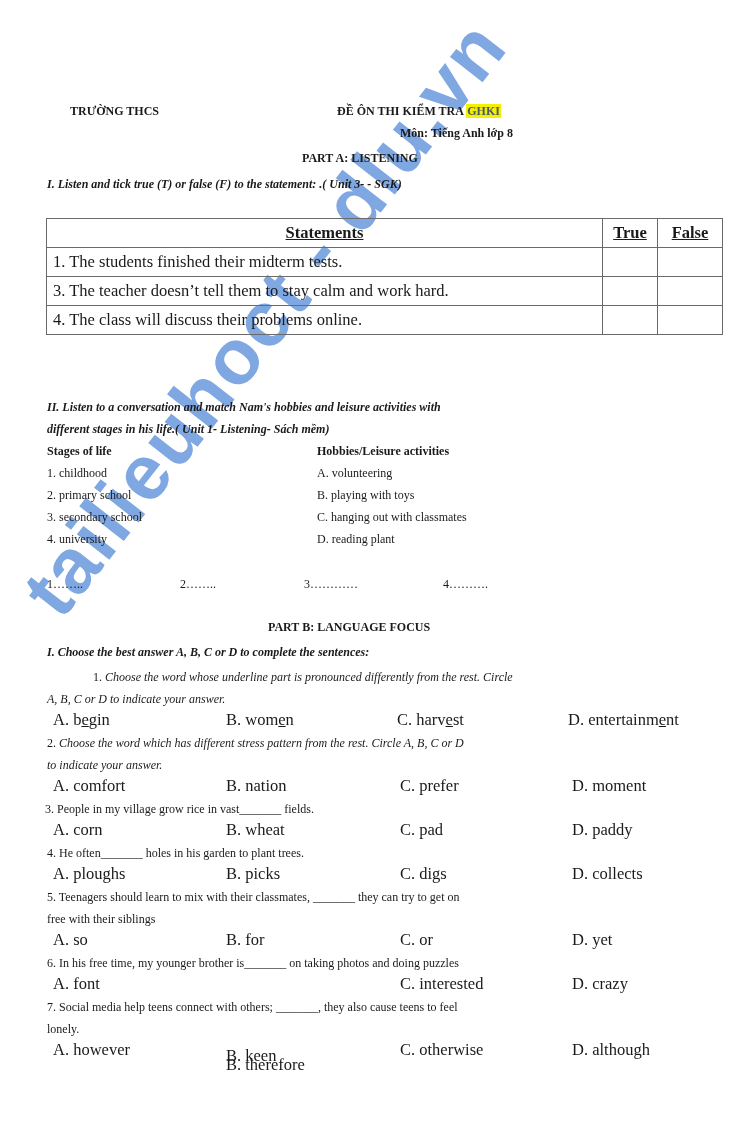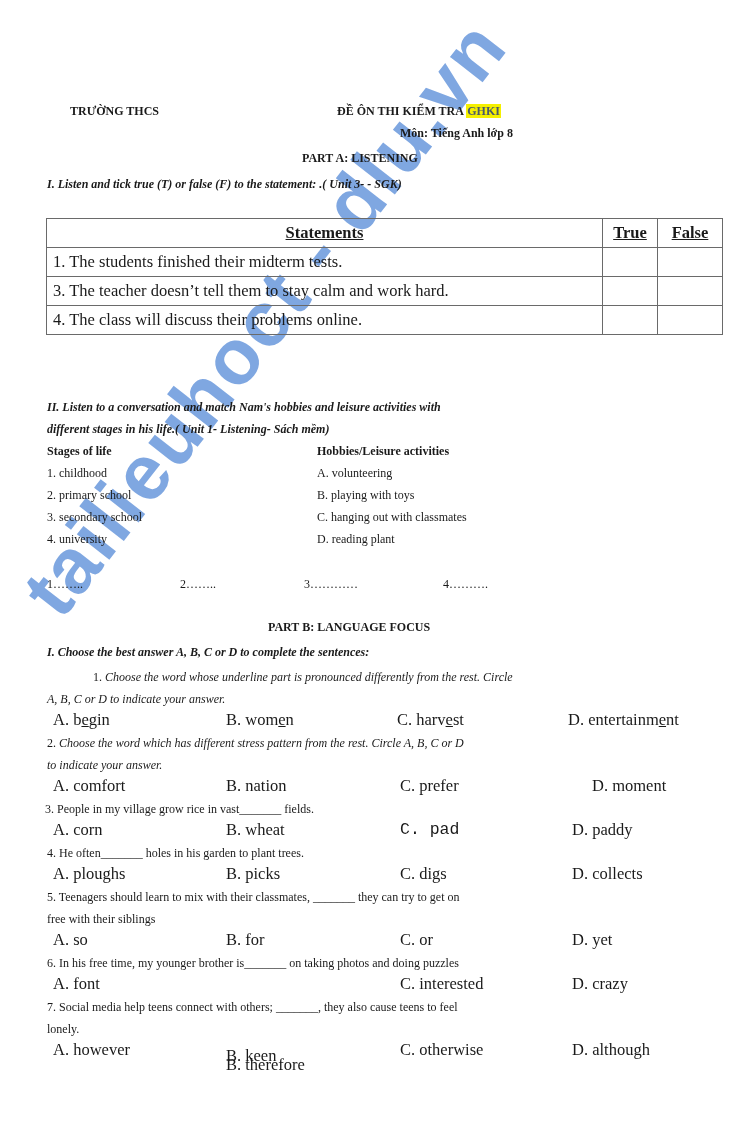--- a/index.html
+++ b/index.html
@@ -97,26 +97,26 @@
   <div class="opt" style="left:397px; top:710px;"><span>C. harv</span><span class="u">e</span><span>st</span></div>
   <div class="opt" style="left:568px; top:710px;"><span>D.  entertainm</span><span class="u">e</span><span>nt</span></div>
 
   <div class="abs fs" style="left:47px; top:732px;">
     <span>2. </span><span class="i">Choose the word which has different stress pattern from the rest. Circle A, B, C or D</span>
   </div>
   <div class="abs i fs" style="left:47px; top:754px;">to indicate your answer.</div>
   <div class="opt" style="left:53px; top:776px;">A. comfort</div>
   <div class="opt" style="left:226px; top:776px;">B. nation</div>
   <div class="opt" style="left:400px; top:776px;">C. prefer</div>
-  <div class="opt" style="left:572px; top:776px;margin-left:20px;">D. moment</div>
+  <div class="opt" style="left:572px; top:776px;">D. moment</div>
 
   <div class="abs fs" style="left:45px; top:798px;text-align:right;">3. People in my village grow rice in vast_______ fields.</div>
   <div class="opt" style="left:53px; top:820px;">A. corn</div>
   <div class="opt" style="left:226px; top:820px;">B. wheat</div>
-  <div class="opt" style="left:400px; top:820px;font-family:Liberation Mono, monospace;">C. pad</div>
+  <div class="opt" style="left:400px; top:820px;">C. pad</div>
   <div class="opt" style="left:572px; top:820px;">D. paddy</div>
 
   <div class="abs fs" style="left:47px; top:842px;">4. He often_______ holes in his garden to plant trees.</div>
   <div class="opt" style="left:53px; top:864px;">A. ploughs</div>
   <div class="opt" style="left:226px; top:864px;">B. picks</div>
   <div class="opt" style="left:400px; top:864px;">C. digs</div>
   <div class="opt" style="left:572px; top:864px;">D. collects</div>
 
   <div class="abs fs" style="left:47px; top:886px;">5. Teenagers should learn to mix with their classmates, _______ they can try to get on</div>
   <div class="abs fs" style="left:47px; top:908px;">free with their siblings</div>

